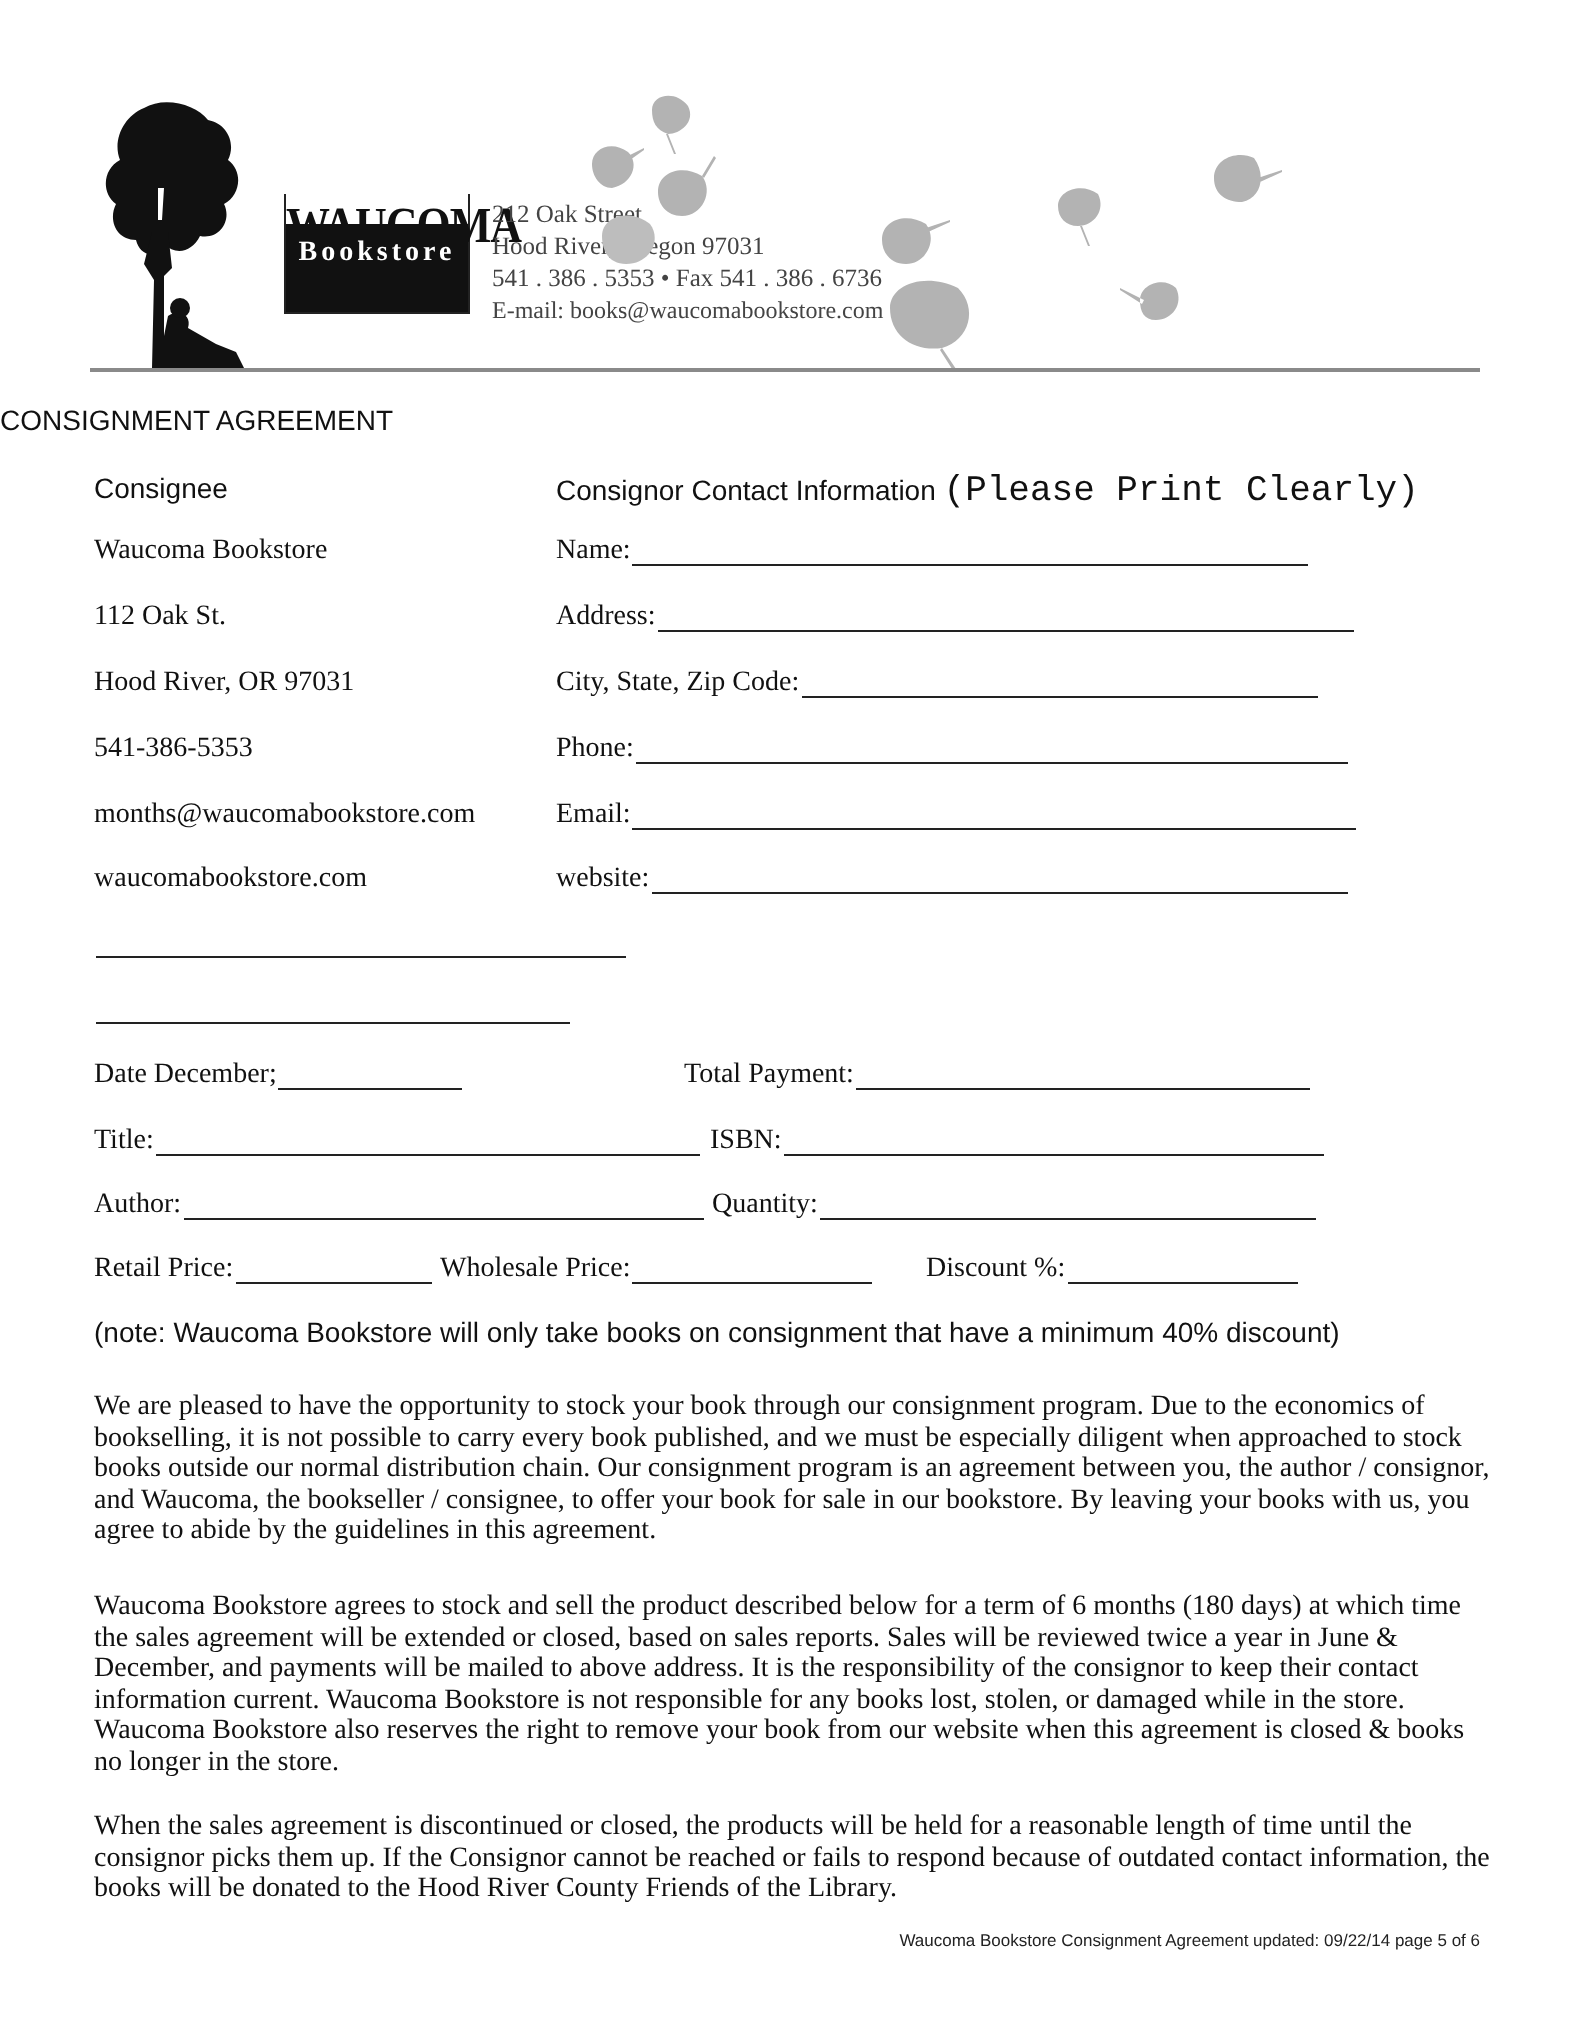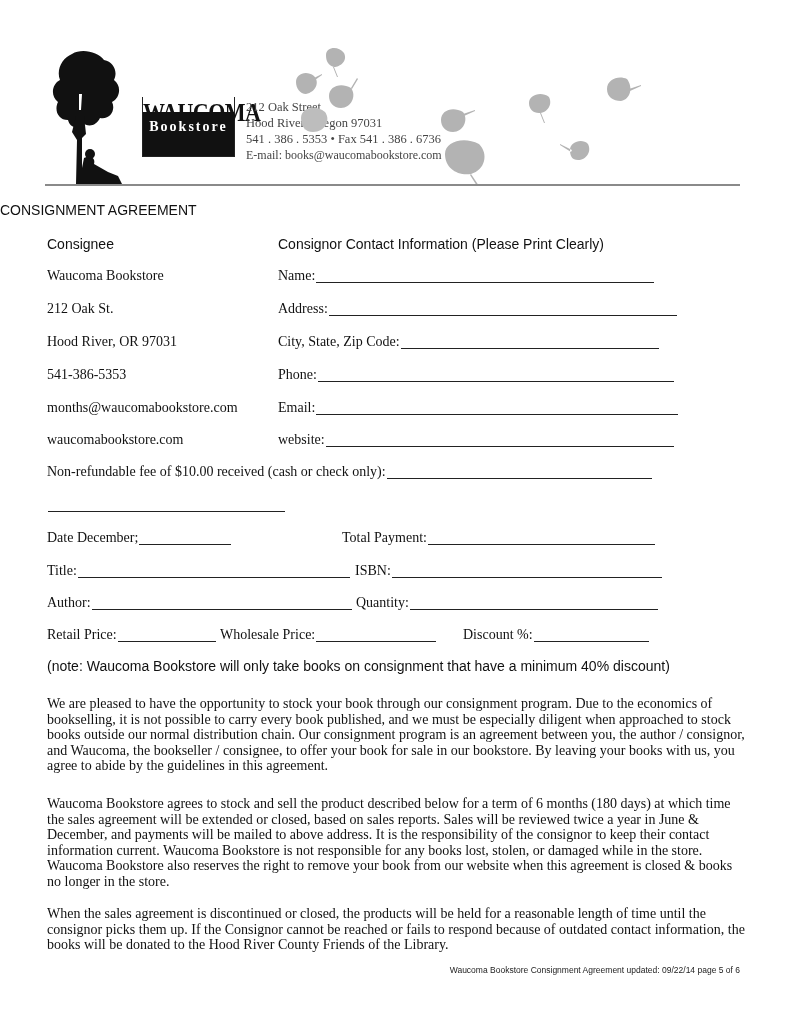--- a/index.html
+++ b/index.html
@@ -13,21 +13,21 @@
   .logo-bottom { position: absolute; left: 0; right: 0; bottom: 0; height: 44px; background: #111; color: #fff; font-family: "Liberation Serif", serif; font-weight: bold; font-size: 14px; letter-spacing: 2px; text-align: center; line-height: 30px; }
   .addr { position: absolute; left: 246px; top: 99px; font-family: "Liberation Serif", serif; font-size: 12.5px; line-height: 16px; color: #444; }
   .addr div { white-space: nowrap; }
   .addr .email-line { font-size: 12px; }
   .leaf { position: absolute; }
   .rule { position: absolute; left: 45px; top: 184px; width: 695px; height: 2px; background: #8a8a8a; }
 
   
   .title { position: absolute; left: 0; width: 790px; top: 202px; text-align: left; font-family: "Liberation Sans", sans-serif; font-size: 14px; }
   .colhead { font-family: "Liberation Sans", sans-serif; font-size: 14px; }
-  .colhead .paren { font-family: Liberation Sans, sans-serif; font-size: 14px; margin-top: 34px; }
+  .colhead .paren { font-family: Liberation Mono, monospace; font-size: 18px; margin-top: 34px; }
   .left-val { position: absolute; left: 47px; font-family: "Liberation Serif", serif; font-size: 14px; }
   .field { position: absolute; font-family: "Liberation Serif", serif; font-size: 14px; display: flex; align-items: flex-start; white-space: nowrap; }
   .blank { display: inline-block; border-bottom: 1px solid #222; height: 14px; margin-left: 1px; }
   .note { position: absolute; left: 47px; top: 658px; font-family: "Liberation Sans", sans-serif; font-size: 14px; white-space: nowrap; }
   .para { position: absolute; left: 47px; width: 700px; font-family: "Liberation Serif", serif; font-size: 14px; line-height: 15.5px; }
   .footer { position: absolute; right: 50px; top: 965px; font-family: "Liberation Sans", sans-serif; font-size: 8.5px; color: #222; }
 </style>
 </head>
 <body>
 
@@ -86,21 +86,21 @@
 
 <div class="title">CONSIGNMENT AGREEMENT</div>
 
 <div class="colhead" style="position:absolute;left:47px;top:236px;">Consignee</div>
 <div class="colhead" style="position:absolute;left:278px;top:236px;white-space:nowrap;">
   <span>Consignor Contact Information</span>
   <span class="paren">(Please Print Clearly)</span>
 </div>
 
 <div class="left-val" style="top:268px">Waucoma Bookstore</div>
-<div class="left-val" style="top:301px">212 Oak St.</div>
+<div class="left-val" style="top:301px">112 Oak St.</div>
 <div class="left-val" style="top:334px">Hood River, OR 97031</div>
 <div class="left-val" style="top:367px">541-386-5353</div>
 <div class="left-val" style="top:400px">months@waucomabookstore.com</div>
 <div class="left-val" style="top:432px">waucomabookstore.com</div>
 
 <div class="field" style="left:278px;top:268px">
   <span>Name:</span>
     <span class="blank" style="width:338px"></span>
 </div>
 <div class="field" style="left:278px;top:301px">
@@ -118,21 +118,20 @@
 <div class="field" style="left:278px;top:400px">
   <span>Email:</span>
     <span class="blank" style="width:362px"></span>
 </div>
 <div class="field" style="left:278px;top:432px">
   <span>website:</span>
     <span class="blank" style="width:348px"></span>
 </div>
 
 <div class="field" style="left:47px;top:464px">
-  <span>Non-refundable fee of $10.00 received (cash or check only):</span>
     <span class="blank" style="width:265px"></span>
 </div>
 <div class="field" style="left:47px;top:497px">
     <span class="blank" style="width:237px"></span>
 </div>
 <div class="field" style="left:47px;top:530px">
   <span>Date December;</span>
     <span class="blank" style="width:92px"></span>
 </div>
 <div class="field" style="left:342px;top:530px">

